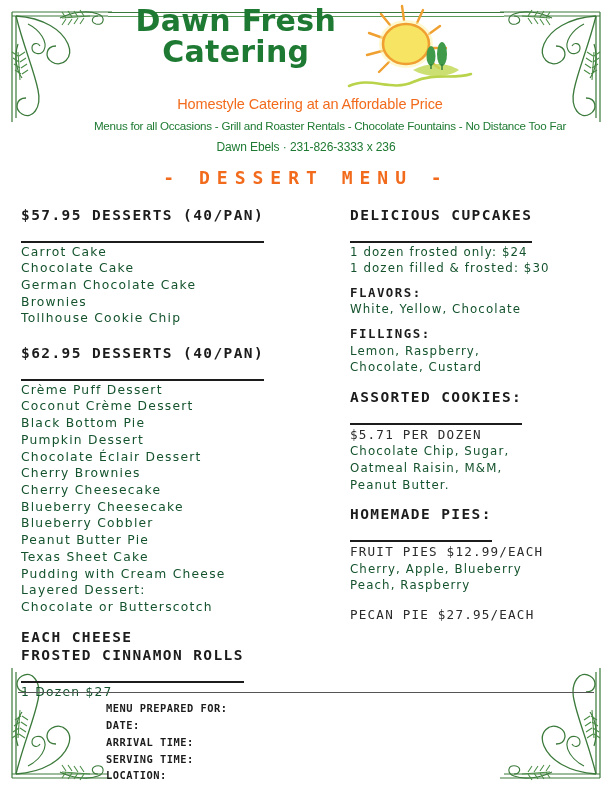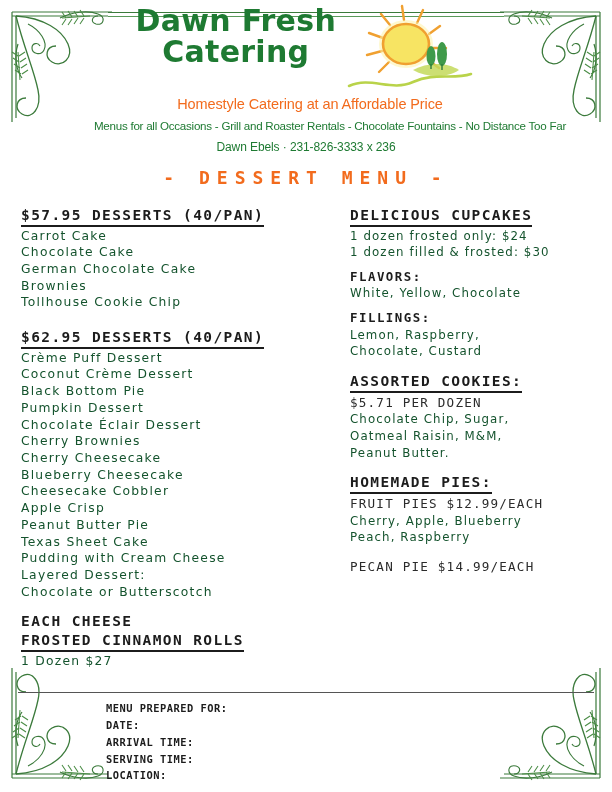--- a/index.html
+++ b/index.html
@@ -137,21 +137,21 @@
     font-weight: bold;
     font-size: 14.5px;
     letter-spacing: 1.4px;
     color: #1c1c1c;
     white-space: nowrap;
     line-height: 1.28;
   }
   .sec-head.u {
     border-bottom: 2px solid #1c1c1c;
     display: inline-block;
-    padding-bottom: 0px;
+    padding-bottom: 16px;
     margin-bottom: 1px;
   }
   .sec-head.nou { display: block; }
 
   .item {
     font-family: "DejaVu Sans", sans-serif;
     font-size: 12.3px;
     letter-spacing: 1.25px;
     color: #14532d;
     line-height: 1.36;
@@ -358,22 +358,21 @@
       <div class="sec-head u">$62.95 DESSERTS (40/PAN)</div>
       <div>
         <div class="item">Crème Puff Dessert</div>
         <div class="item">Coconut Crème Dessert</div>
         <div class="item">Black Bottom Pie</div>
         <div class="item">Pumpkin Dessert</div>
         <div class="item">Chocolate Éclair Dessert</div>
         <div class="item">Cherry Brownies</div>
         <div class="item">Cherry Cheesecake</div>
         <div class="item">Blueberry Cheesecake</div>
-        <div class="item">Cheesecake Cobbler</div>
-        <div class="item">Apple Crisp</div>
+        <div class="item">Blueberry Cobbler</div>
         <div class="item">Peanut Butter Pie</div>
         <div class="item">Texas Sheet Cake</div>
         <div class="item">Pudding with Cream Cheese</div>
         <div class="item">Layered Dessert:</div>
         <div class="item">Chocolate or Butterscotch</div>
       </div>
     </div>
 
     <div class="gap-md"></div>
 
@@ -417,21 +416,21 @@
     <div class="gap-md"></div>
 
     <div class="sec">
       <div class="sec-head u">HOMEMADE PIES:</div>
       <div class="mono-line">FRUIT PIES $12.99/EACH</div>
       <div class="item rt">Cherry, Apple, Blueberry</div>
       <div class="item rt">Peach, Raspberry</div>
 
       <div class="gap-md"></div>
 
-      <div class="mono-line">PECAN PIE $14.99/EACH</div>
+      <div class="mono-line">PECAN PIE $27.95/EACH</div>
     </div>
 
   </div>
 
   <div class="hrule-mid"></div>
 
   <div class="form-block">
     <div class="form-line">MENU PREPARED FOR:</div>
     <div class="form-line">DATE:</div>
     <div class="form-line">ARRIVAL TIME:</div>

